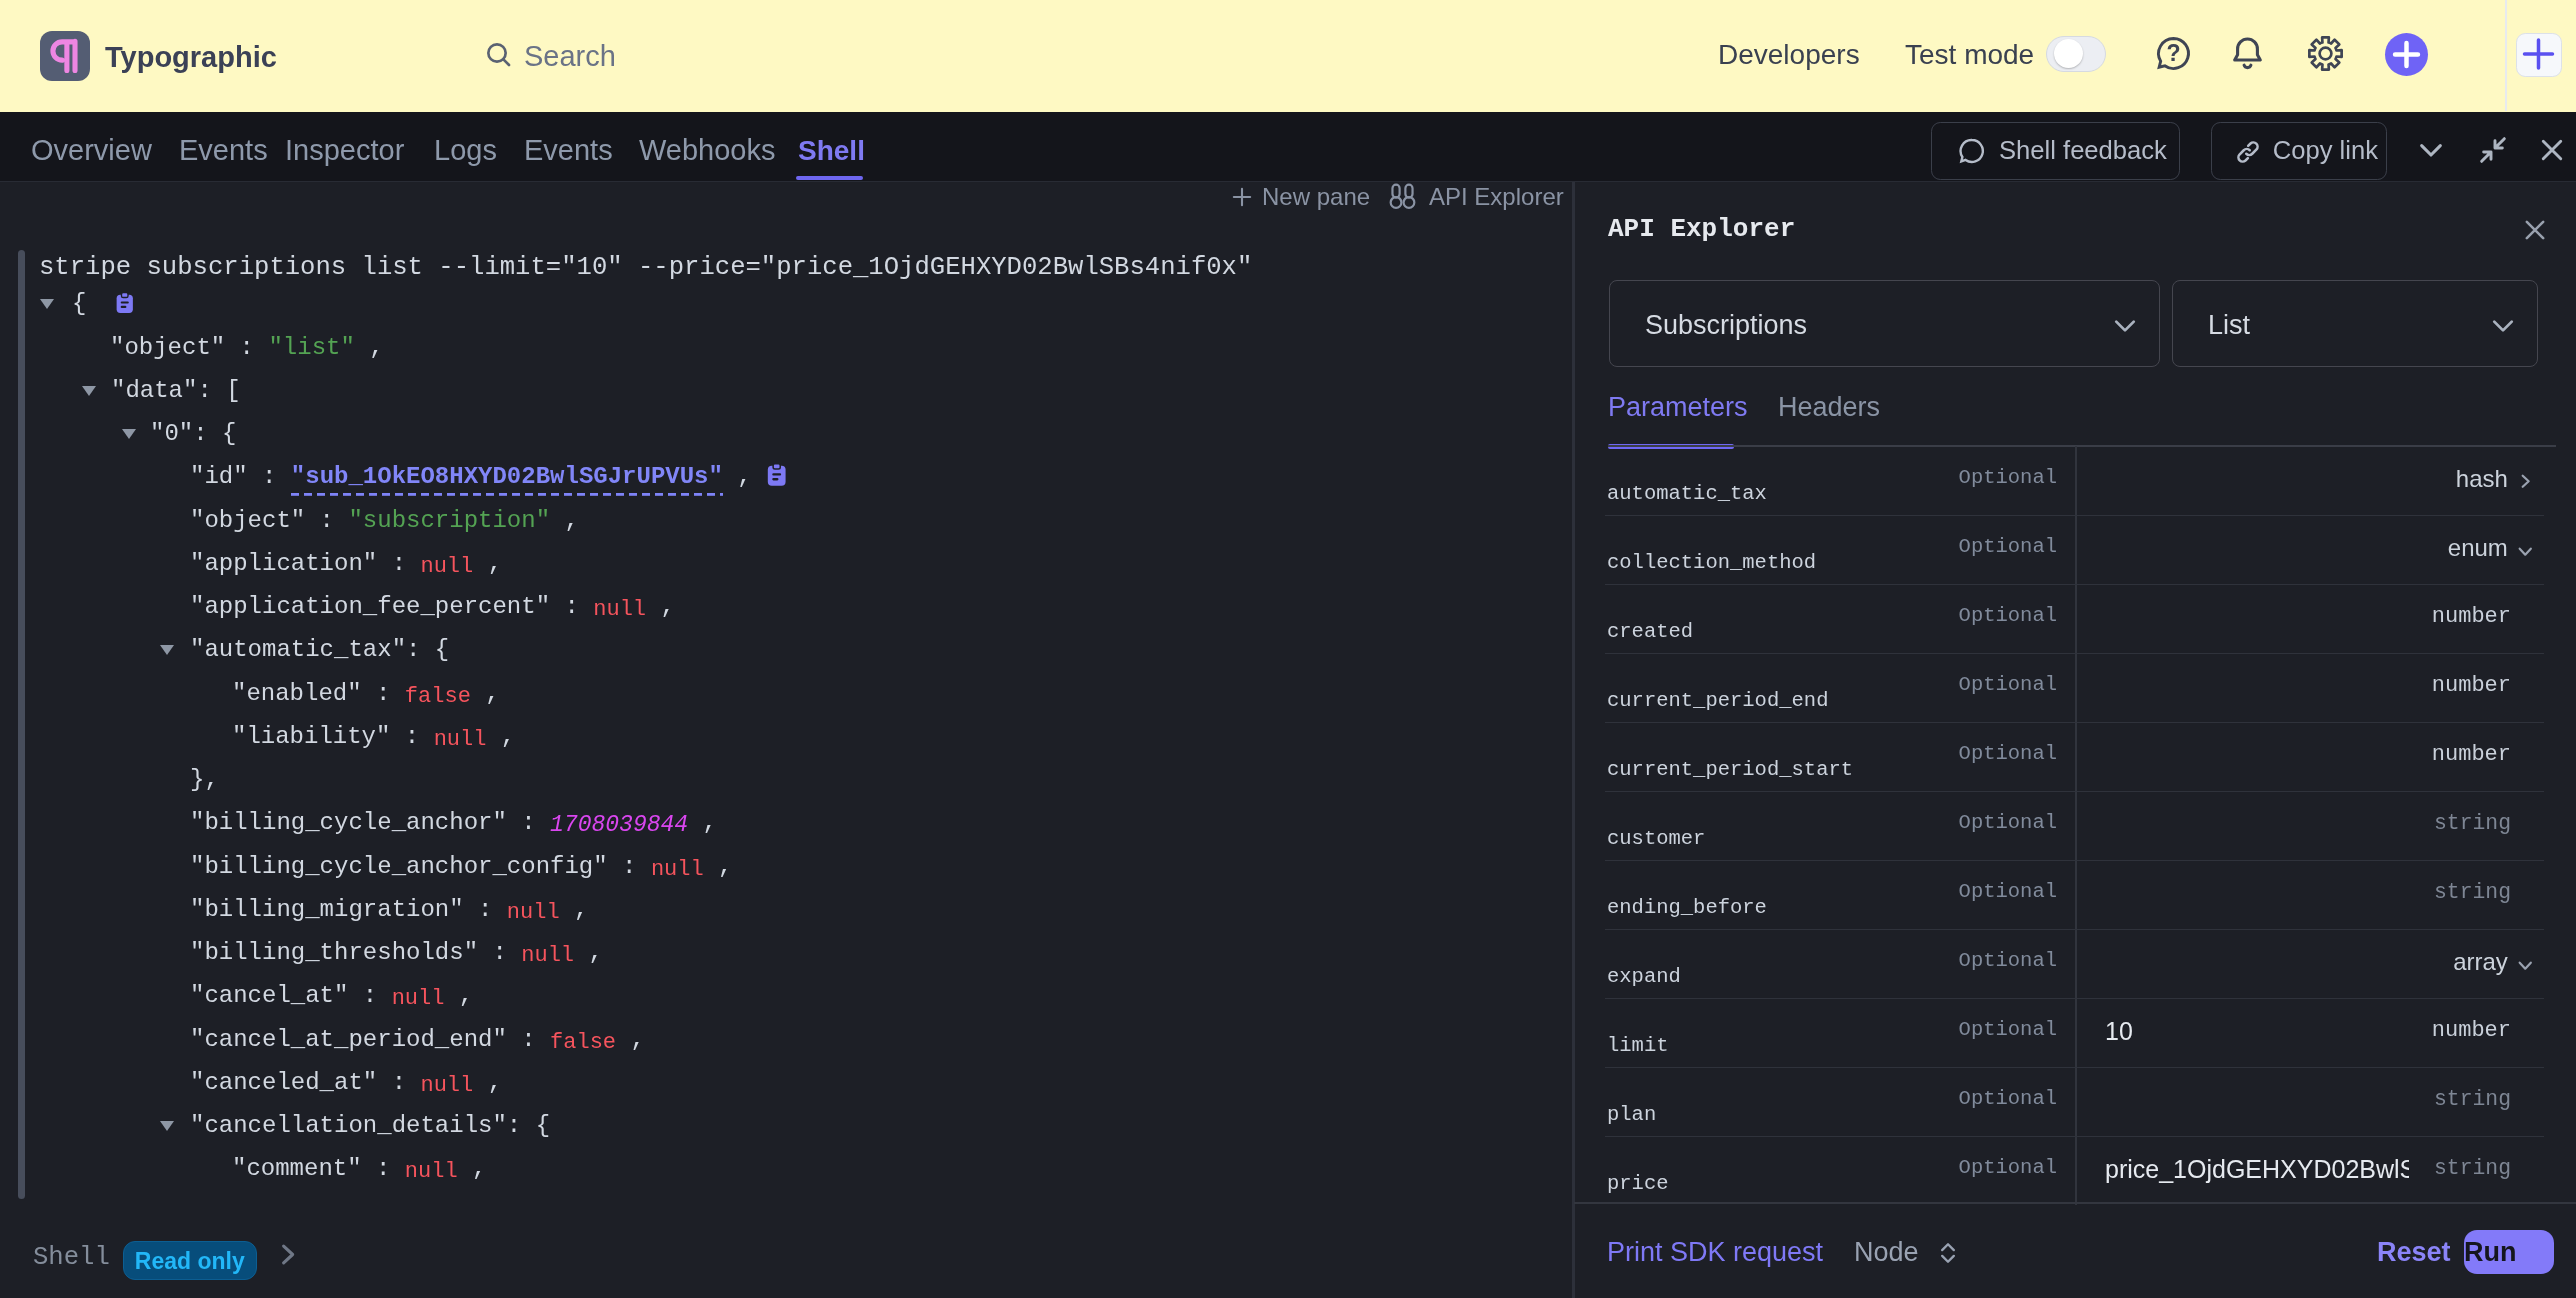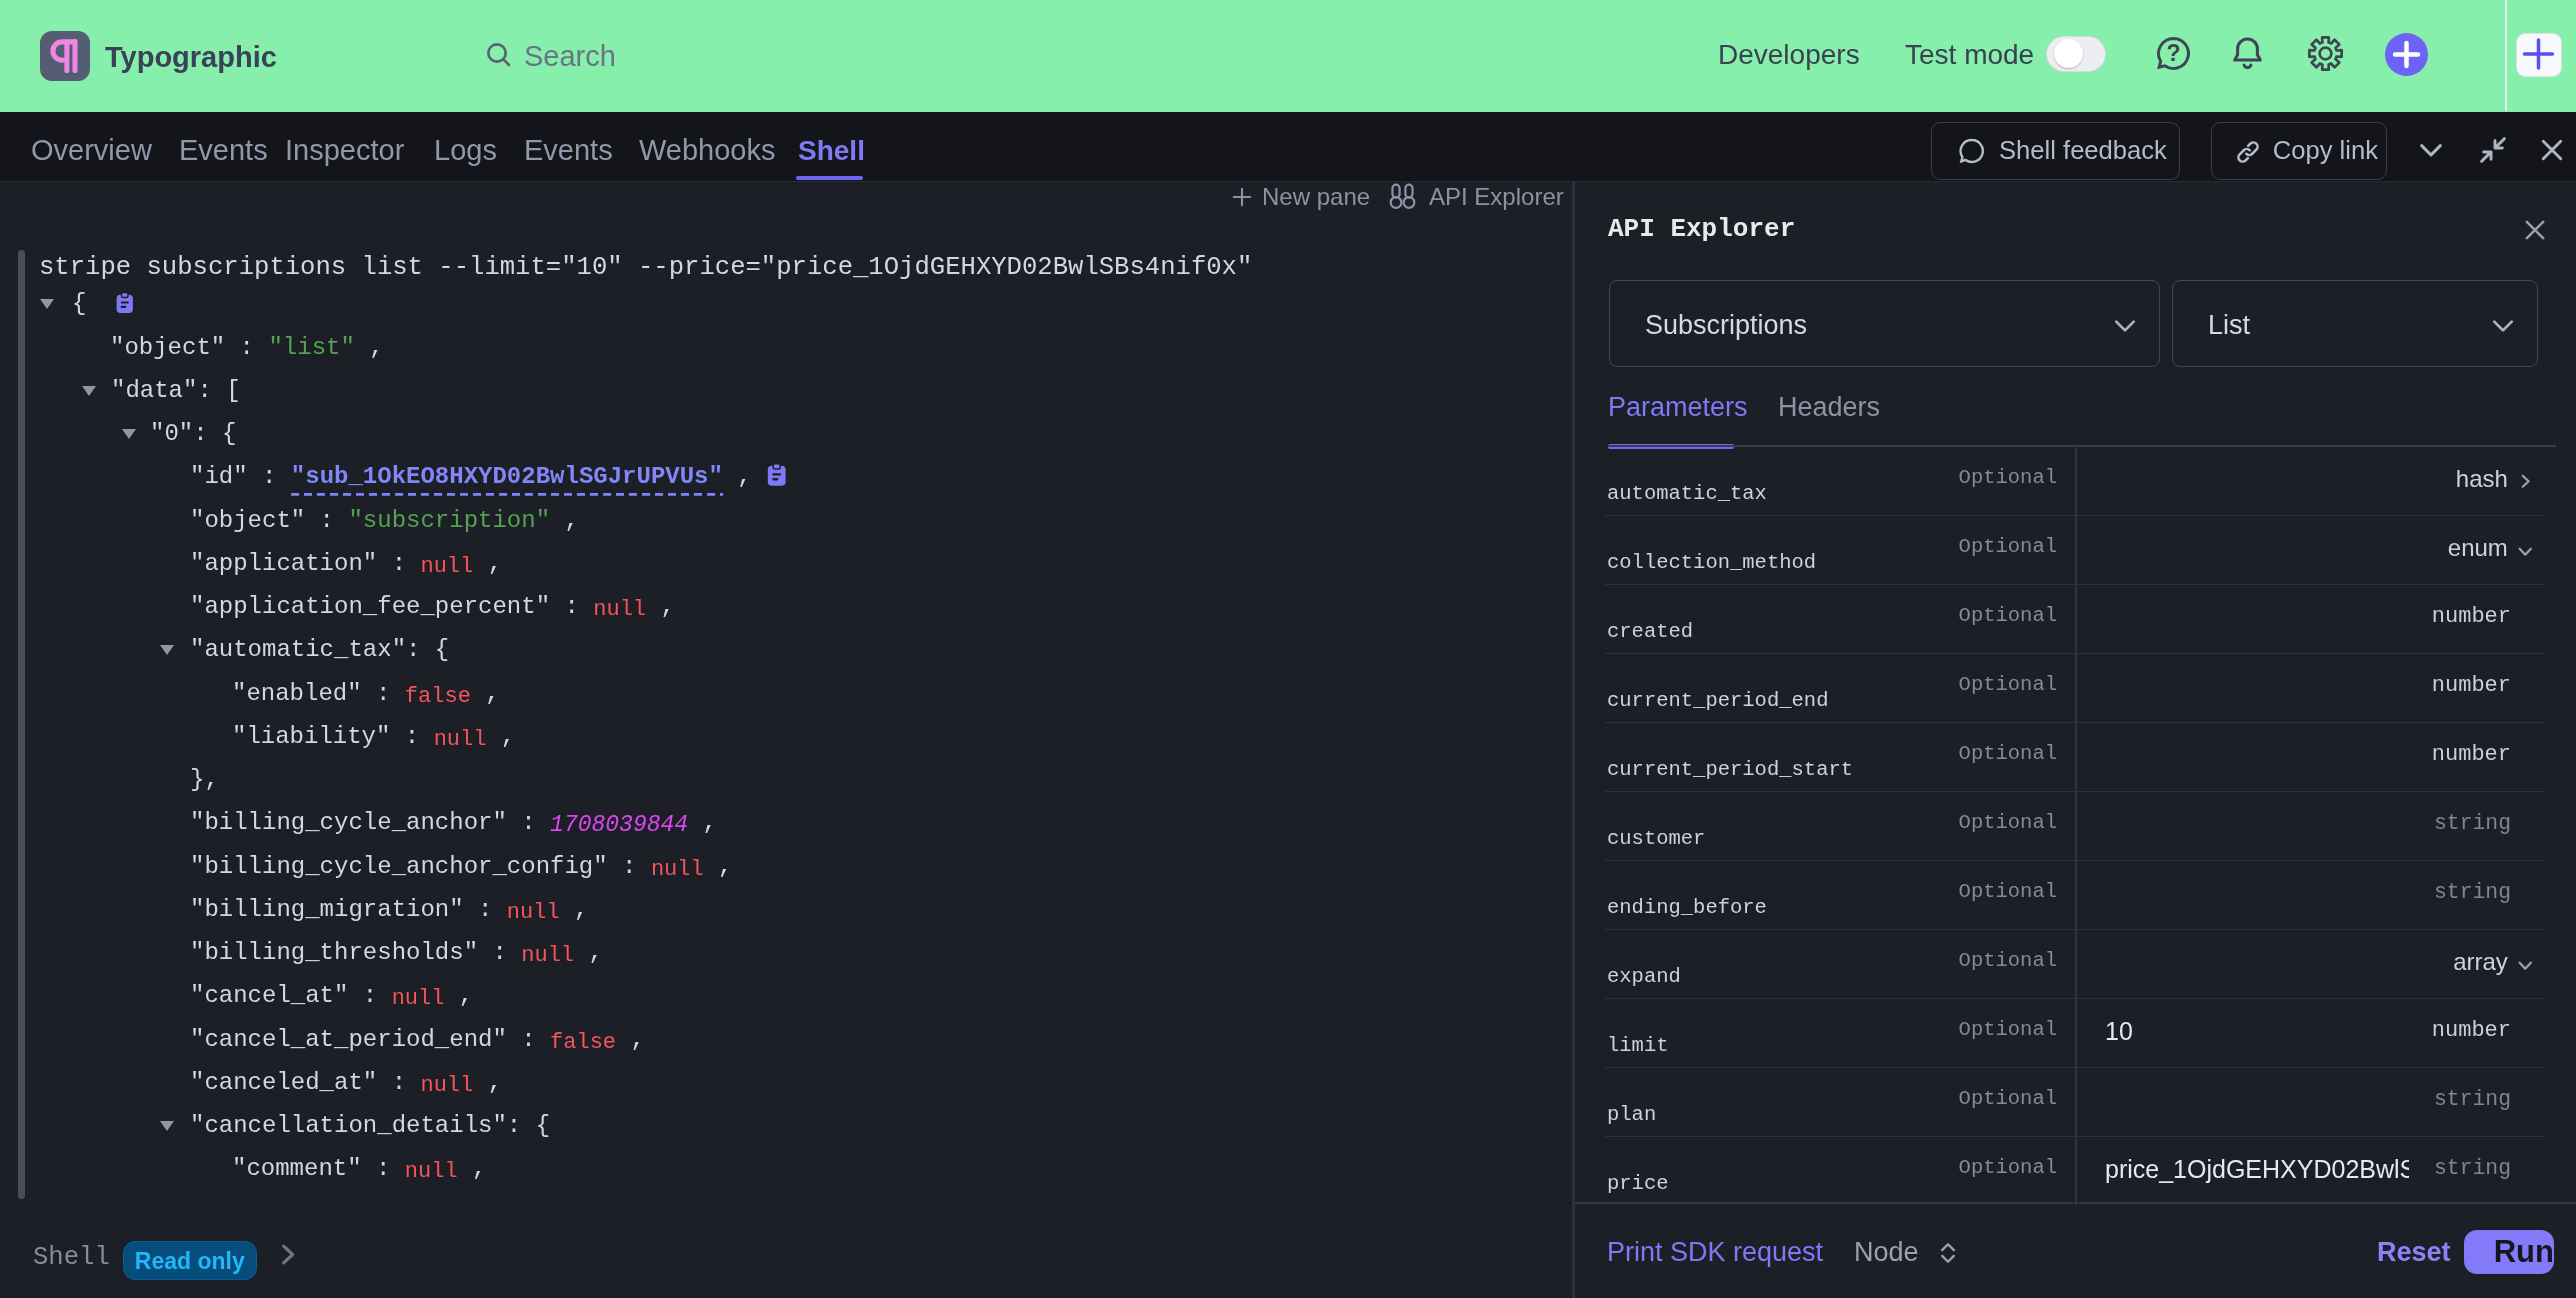--- a/index.html
+++ b/index.html
@@ -1,19 +1,19 @@
 <!DOCTYPE html>
 <html style="font-size:15px"><head><meta charset="utf-8">
 <style>
 * { margin:0; padding:0; box-sizing:border-box; }
 html,body { width:2576px; height:1298px; background:#1d1f26; overflow:hidden; }
 body { font-family:"Liberation Sans", sans-serif; position:relative; }
 .abs { position:absolute; }
 
-#hdr { position:absolute; left:0; top:0; width:2576px; height:112px; background:#86efac; }
+#hdr { position:absolute; left:0; top:0; width:2576px; height:112px; background:#fef9c3; }
 #logo { position:absolute; left:40px; top:31px; width:50px; height:50px; border-radius:12px; background:#545d73; }
 #brand { position:absolute; left:105px; top:41px; font-size:29px; font-weight:bold; color:#3b4156; }
 #search-t { position:absolute; left:524px; top:40px; font-size:29px; color:#6a7386; }
 #devs { position:absolute; left:1718px; top:39px; font-size:28px; color:#3a4150; }
 #testmode { position:absolute; left:1905px; top:39px; font-size:28px; color:#3a4150; }
 #toggle { position:absolute; left:2046px; top:36px; width:60px; height:36px; border-radius:18.6px; background:#eceef3; border:1.9px solid #d6dae1; }
 #toggle .knob { position:absolute; left:6.5px; top:1.9px; width:29px; height:29px; border-radius:50%; background:#fff; box-shadow:0 0.9px 1.9px rgba(0,0,0,.25); }
 #vsep { position:absolute; left:2505px; top:0; width:1.9px; height:111px; background:#e7eaef; }
 #plusbtn { position:absolute; left:2516px; top:33px; width:46px; height:44px; border-radius:9.3px; border:1.9px solid #dce1e9; background:#f6f8fb; }
 #avatar { position:absolute; left:2385px; top:33px; width:43px; height:43px; border-radius:50%; background:#6f63f6; }
@@ -55,21 +55,21 @@
 .pname { position:absolute; left:1607px; font-family:"Liberation Mono", monospace; font-size:20.5px; color:#ccd3dd;margin-top:16px; }
 .popt { position:absolute; right:519px; font-family:"Liberation Mono", monospace; font-size:20.5px; color:#818b9c; }
 .ptypeS { position:absolute; right:41px; font-size:24px; color:#ccd3dc; }
 .ptypeN { position:absolute; right:65px; font-family:"Liberation Mono", monospace; font-size:22px; color:#c9d0da; }
 .ptypeStr { position:absolute; right:65px; font-family:"Liberation Mono", monospace; font-size:21.4px; color:#7e8694; }
 .pval { position:absolute; left:2105px; font-size:25px; color:#e6eaf0; white-space:nowrap; overflow:hidden; max-width:304px; }
 #rfoot-line { position:absolute; left:1574px; top:1202px; width:1002px; height:1.9px; background:#33363f; }
 #printsdk { position:absolute; left:1607px; top:1237px; font-size:27px; color:#7f79f6; }
 #nodesel { position:absolute; left:1854px; top:1237px; font-size:27px; color:#99a2b2; }
 #reset { position:absolute; left:2377px; top:1237px; font-size:27px; font-weight:bold; color:#8b84f8; }
-#runbtn { position:absolute; left:2464px; top:1230px; width:90px; height:44px; border-radius:13px; background:#837af9; color:#15161e; font-weight:bold; font-size:31px; text-align:right; line-height:44px; }
+#runbtn { position:absolute; left:2464px; top:1230px; width:90px; height:44px; border-radius:13px; background:#837af9; color:#15161e; font-weight:bold; font-size:27px; text-align:left; line-height:44px; }
 </style></head>
 <body>
 
 <div id="hdr">
   <div id="logo"><svg width="50" height="50" viewBox="0 0 24 24">
         <path d="M16.8 5.2 H10.6 a4.4 4.4 0 0 0 0 8.8 M16.8 4.9 v14 M12.9 6 v12.9" fill="none" stroke="#ee86e2" stroke-width="2.45" stroke-linecap="round"></path>
       </svg></div>
   <div id="brand">Typographic</div>
   <svg class="abs" style="left:483px;top:39px" width="32" height="32" viewBox="0 0 24 24">
       <circle cx="10.5" cy="10.5" r="6.5" fill="none" stroke="#5a6272" stroke-width="2"></circle>

